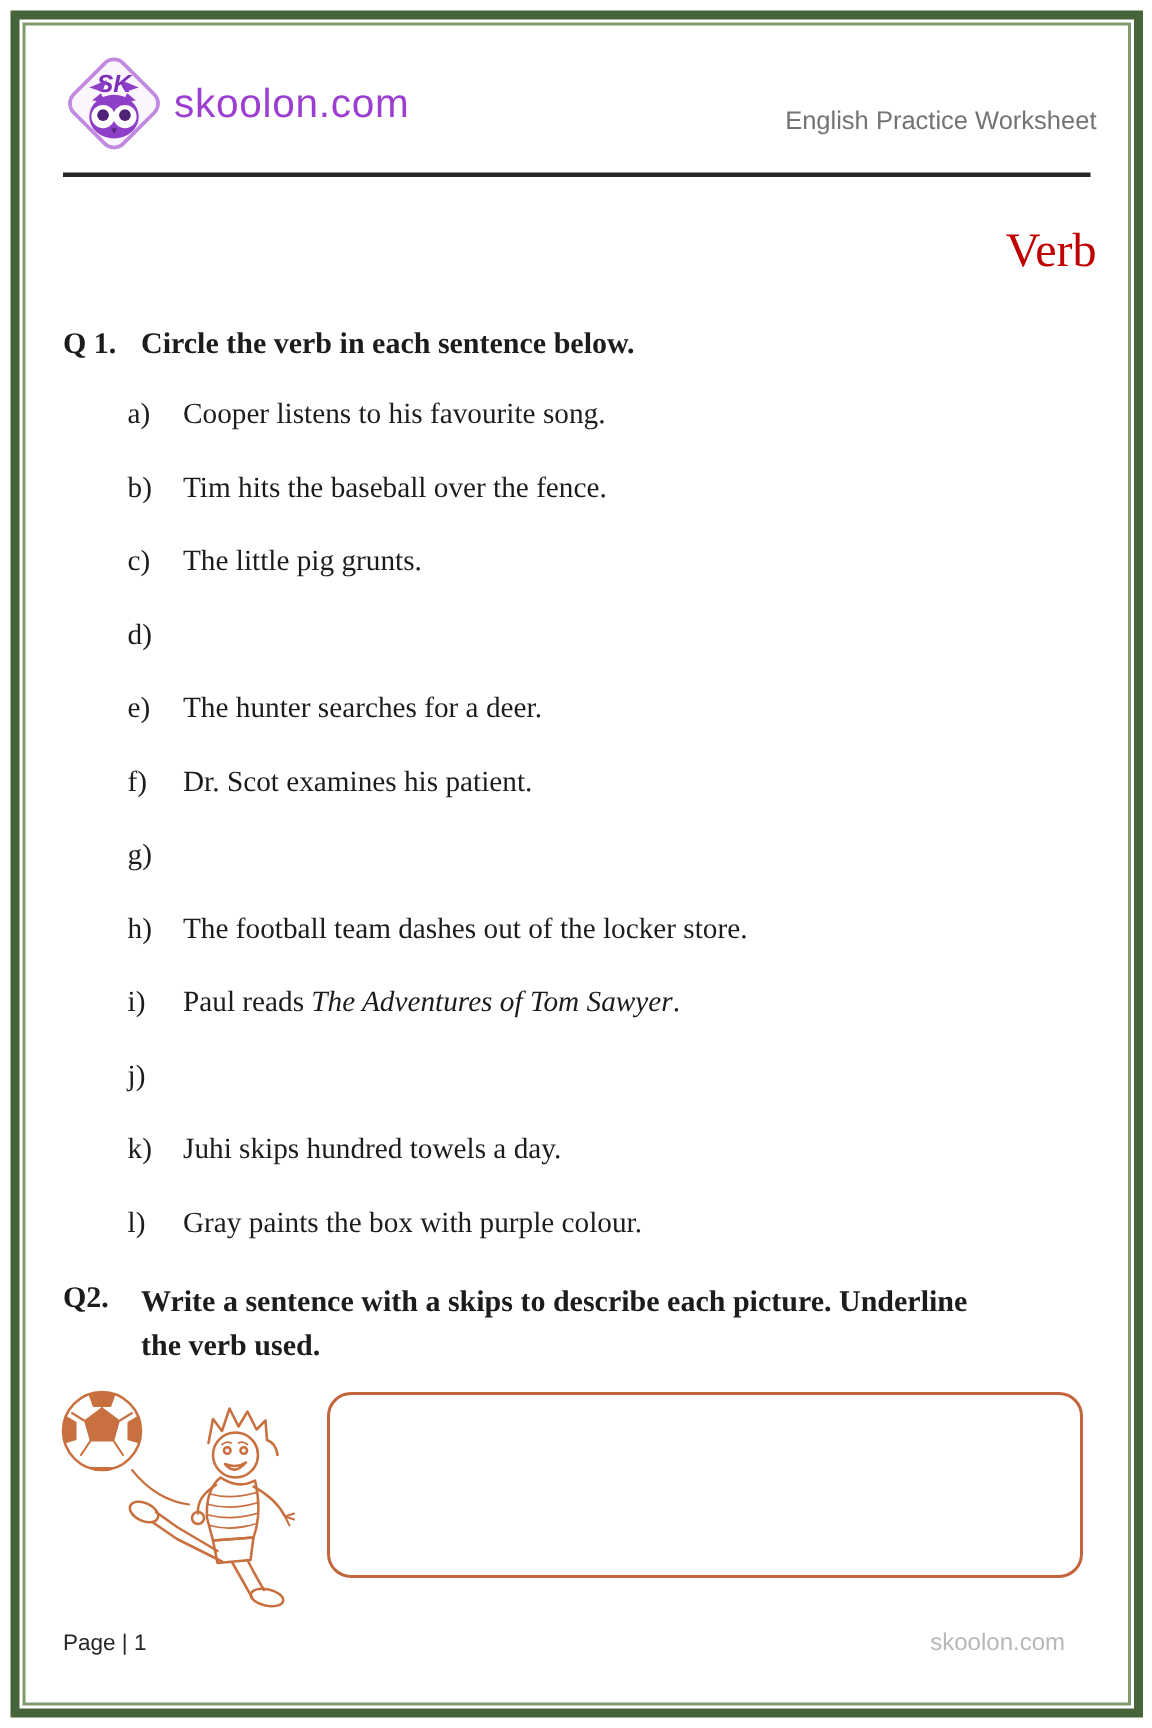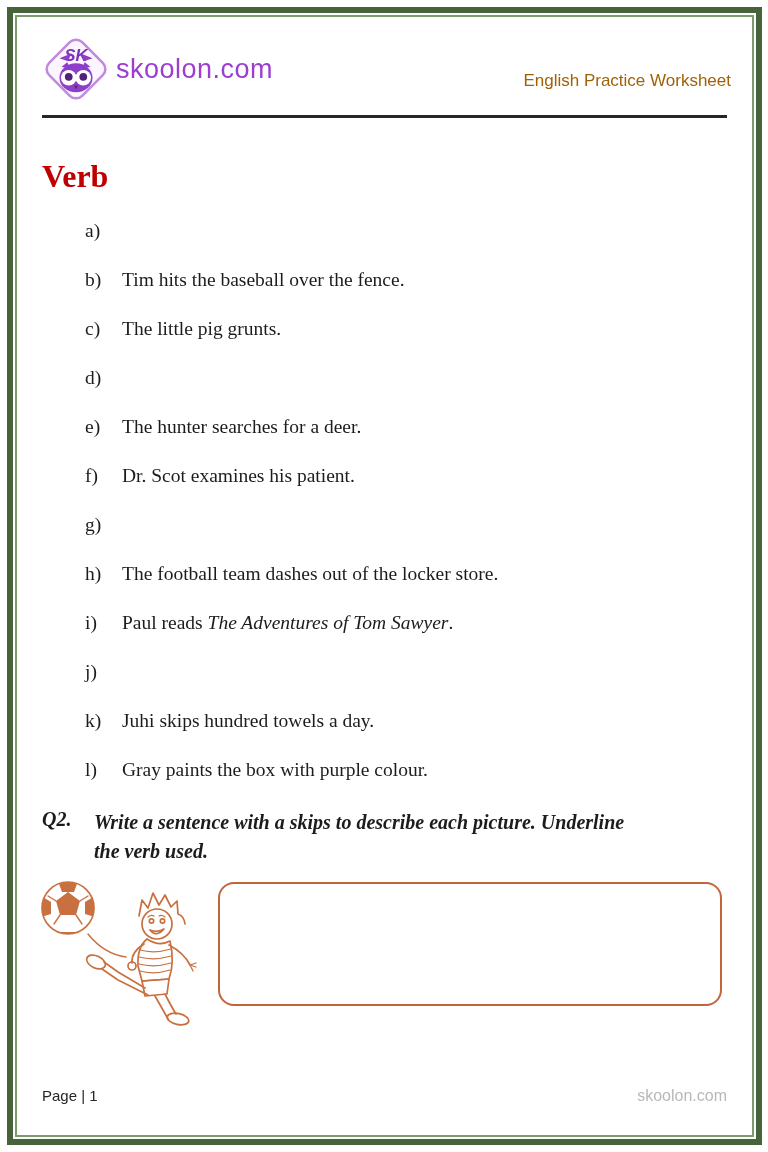--- a/index.html
+++ b/index.html
@@ -14,46 +14,46 @@
     border:2px solid #7d9b6e;}
   .content{position:absolute;top:17px;left:17px;right:17px;bottom:17px;
     padding:0 20px 0 25px;box-sizing:border-box;}
 
   
   .header{display:flex;align-items:center;margin-top:18px;}
   .logo-svg{width:68px;height:68px;flex:0 0 auto;}
   .brand{font-family:"Liberation Sans", sans-serif;font-size:27px;
     color:#9c3fd1;margin-left:6px;letter-spacing:.5px;}
   .ws-label{margin-left:auto;font-family:"Liberation Sans", sans-serif;
-    font-size:17px;color:#a16207;margin-top:24px;}
+    font-size:17px;color:#737373;margin-top:24px;}
   .header-rule{border:none;border-top:3px solid #262626;margin:12px 4px 0 0;}
 
   
-  .page-title{text-align:left;color:#c00000;font-weight:bold;
-    font-size:32px;margin-top:40px;}
+  .page-title{text-align:right;color:#c00000;font-weight:normal;
+    font-size:32px;margin-top:30px;}
 
   
   .q-heading{display:flex;font-weight:bold;font-size:20px;}
   .q1-heading{margin-top:33px;}
   .q-label{flex:0 0 52px;}
   .q1-list{margin-top:25px;}
   .q1-item{display:flex;font-size:19.5px;line-height:22px;margin:0 0 27px 43px;}
   .q1-letter{flex:0 0 37px;}
   .q1-text i{}
 
   
-  .q2-heading{margin-top:26px;font-style:italic;}
+  .q2-heading{margin-top:26px;}
   .q2-prompt{line-height:1.45;}
   .q2-row{display:flex;align-items:flex-start;margin-top:8px;}
   .kick-art{width:178px;height:152px;flex:0 0 auto;margin-left:-4px;}
   .answer-box{flex:1 1 auto;height:120px;margin:8px 9px 0 2px;
     border:2px solid #c2653c;border-radius:16px;background:#ffffff;}
 
   
-  .footer{position:absolute;left:25px;right:24px;bottom:30px;display:flex;
+  .footer{position:absolute;left:25px;right:41px;bottom:30px;display:flex;
     font-family:"Liberation Sans", sans-serif;}
   .page-num{font-size:15px;color:#262626;}
   .footer-brand{margin-left:auto;font-size:16px;color:#b8b8b8;}
 </style>
 </head>
 <body>
 
 <div class="frame-outer">
   <div class="frame-inner"></div>
 </div>
@@ -77,24 +77,29 @@
       <circle cx="42.5" cy="43" r="4" fill="#4f2277"></circle>
       <path d="M33 52 L37 52 L35 56 Z" fill="#5a2580"></path>
     </svg>
     <span class="brand">skoolon.com</span>
     <span class="ws-label">English Practice Worksheet</span>
   </div>
   <hr class="header-rule">
 
   <div class="page-title">Verb</div>
 
+  <div class="q-heading q1-heading">
+    <span class="q-label">Q 1.</span>
+    <span>Circle the verb in each sentence below.</span>
+  </div>
 
   <div class="q1-list" id="q1-list">
   <div class="q1-item">
     <span class="q1-letter">a)</span>
+    <span class="q1-text"><span class="t-prefix">Cooper listens to his favourite song.</span><i class="t-italic"></i><span class="t-suffix"></span></span>
   </div>
 
   <div class="q1-item">
     <span class="q1-letter">b)</span>
     <span class="q1-text"><span class="t-prefix">Tim hits the baseball over the fence.</span><i class="t-italic"></i><span class="t-suffix"></span></span>
   </div>
 
   <div class="q1-item">
     <span class="q1-letter">c)</span>
     <span class="q1-text"><span class="t-prefix">The little pig grunts.</span><i class="t-italic"></i><span class="t-suffix"></span></span>

